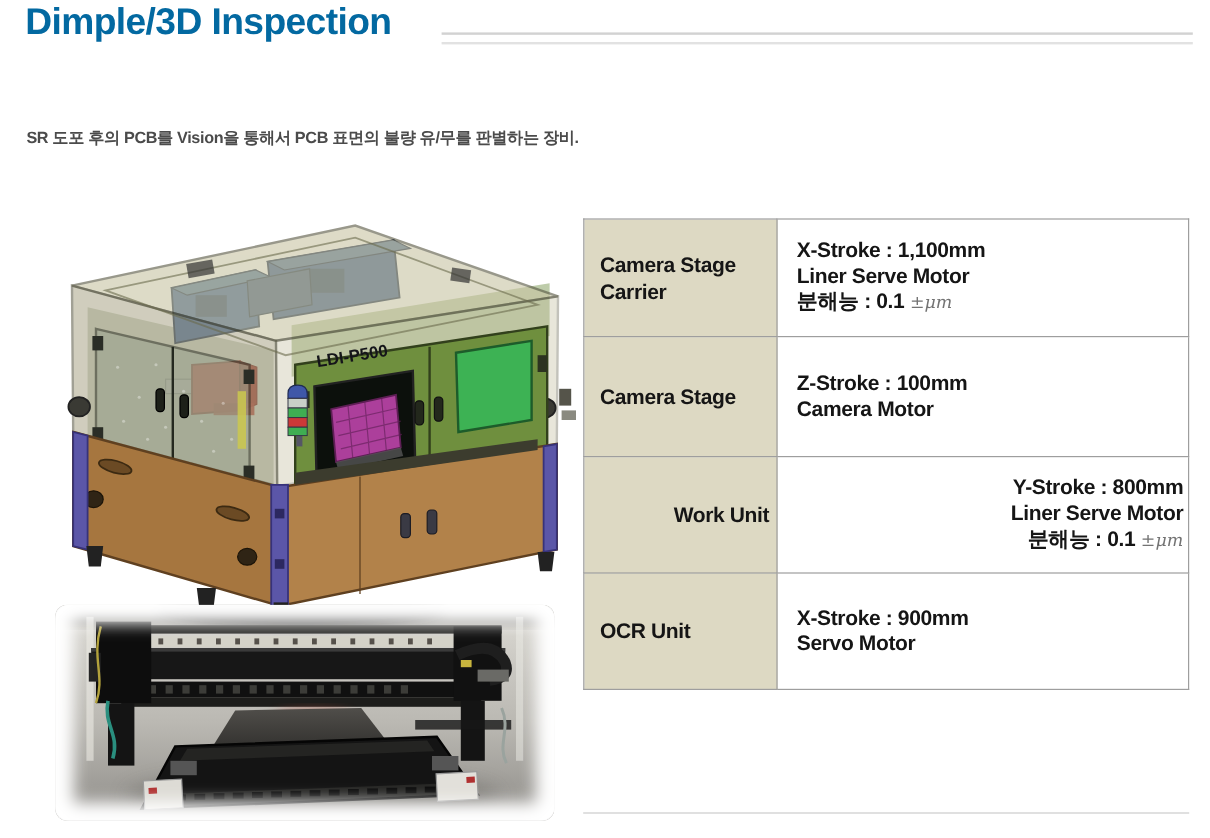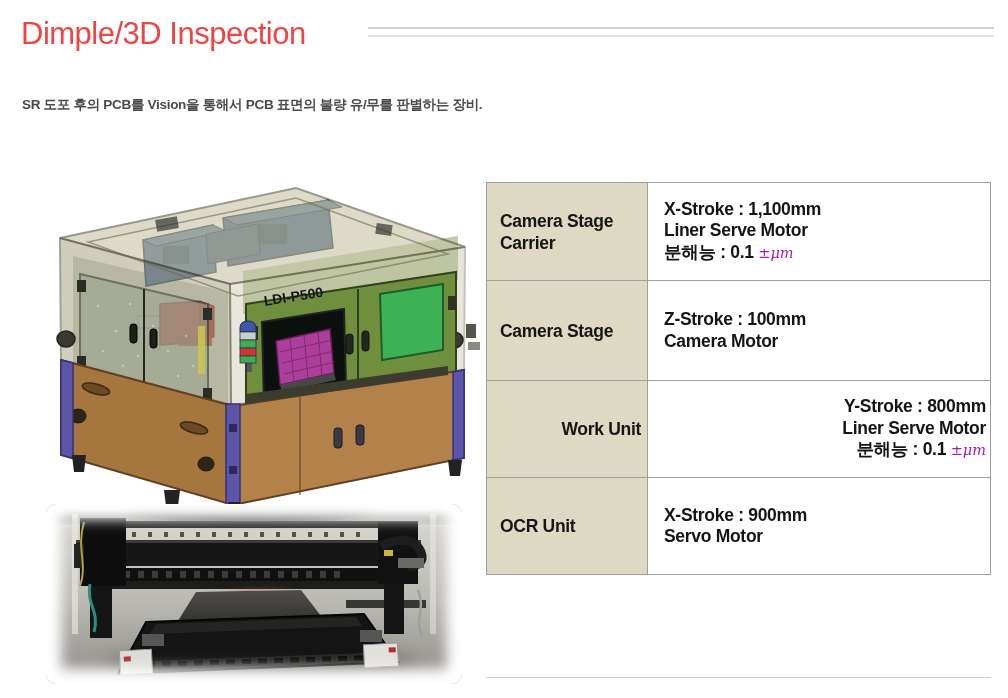--- a/index.html
+++ b/index.html
@@ -2,28 +2,28 @@
 <html><head>
 <meta charset="utf-8">
 <style>
   * { margin:0; padding:0; box-sizing:border-box; }
   html, body { background:#fff; }
   .canvas {
     position:relative; width:1008px; height:698px; background:#ffffff;
     font-family:"Liberation Sans", sans-serif; overflow:hidden;
   }
   .page-title {
-    position:absolute; left:21px; top:16px;
-    font-size:31px; font-weight:400; color:#ef4444; letter-spacing:-0.5px;
+    position:absolute; left:21px; top:0;
+    font-size:31px; font-weight:700; color:#0369a1; letter-spacing:-0.5px;
   }
   .rule { position:absolute; left:368px; width:626px; height:2px; }
   .rule-1 { top:27px; background:#d2d2d2; }
   .rule-2 { top:35px; background:#e2e2e2; }
   .page-desc {
-    position:absolute; left:22px; top:96px;
+    position:absolute; left:22px; top:106px;
     font-size:13.5px; font-weight:bold; color:#4b4b4b; letter-spacing:-0.3px;
   }
   .cad-wrap { position:absolute; left:28px; top:176px; width:456px; height:332px; }
   .photo-wrap {
     position:absolute; left:46px; top:504px; width:416px; height:180px;
     border-radius:10px; overflow:hidden;
   }
   .photo-vignette {
     position:absolute; inset:0; border-radius:12px; pointer-events:none;
     box-shadow: inset 0 0 16px 10px #ffffff;
@@ -41,21 +41,21 @@
   td.label-cell {
     width:161px; background:#ddd9c3; padding-left:13px; padding-right:6px;
     font-weight:bold; font-size:17.5px; color:#151515; line-height:22px; letter-spacing:-0.3px;
   }
   td.value-cell {
     padding-left:16px; padding-right:4px;
     font-weight:bold; font-size:17.5px; color:#151515; line-height:21.5px; letter-spacing:-0.3px;
   }
   .unit {
     font-family:"DejaVu Serif", serif; font-weight:400; font-style:italic;
-    font-size:14.5px; letter-spacing:0; color:#a21caf;
+    font-size:14.5px; letter-spacing:0; color:#737373;
   }
   .next-row-hint {
     position:absolute; left:486px; top:677px; width:505px; height:1px; background:#cccccc;
   }
 </style>
 </head>
 <body>
 
 <div class="canvas">
 

